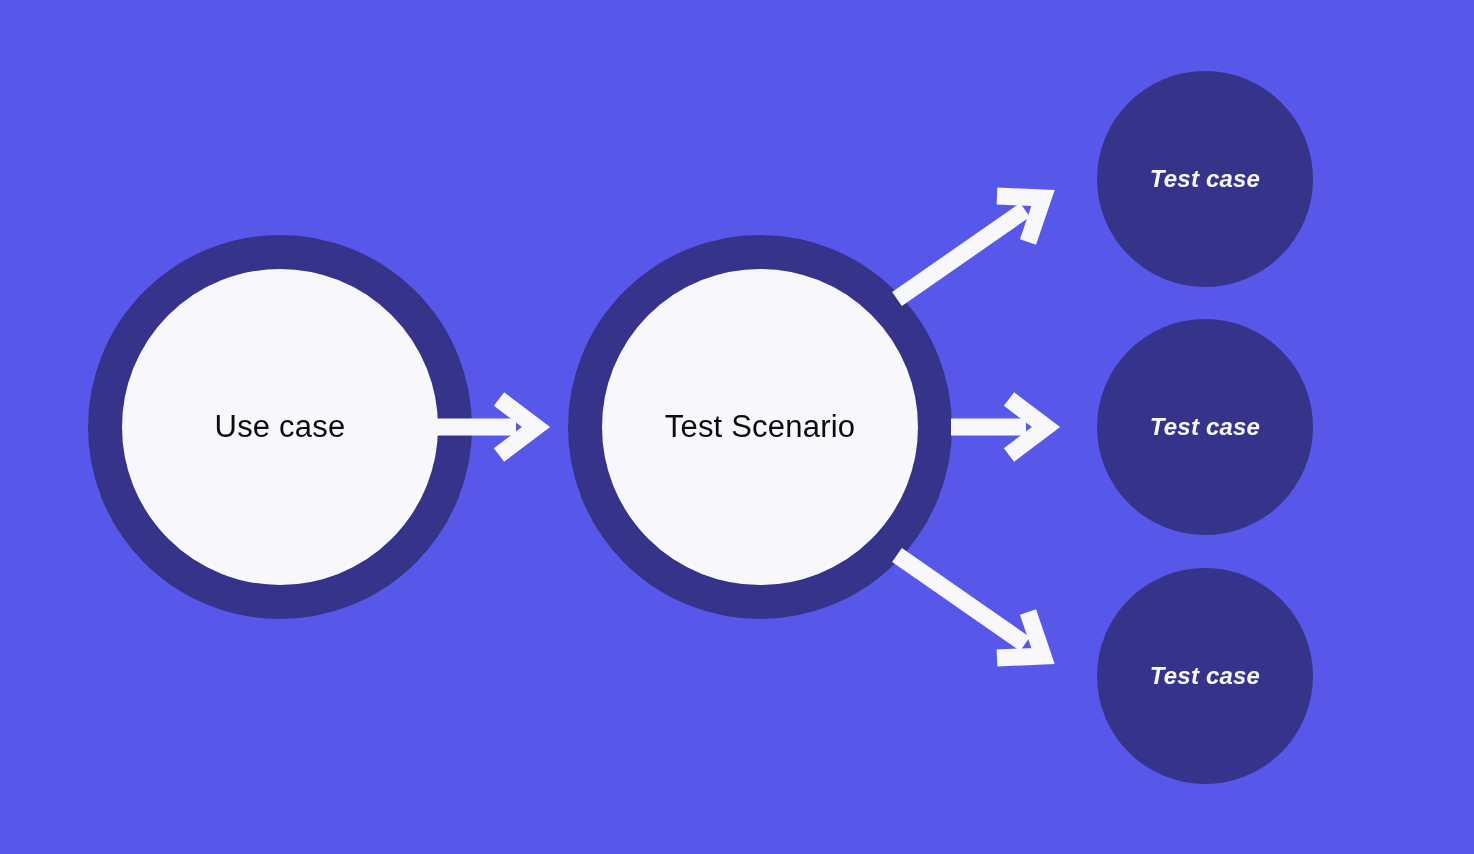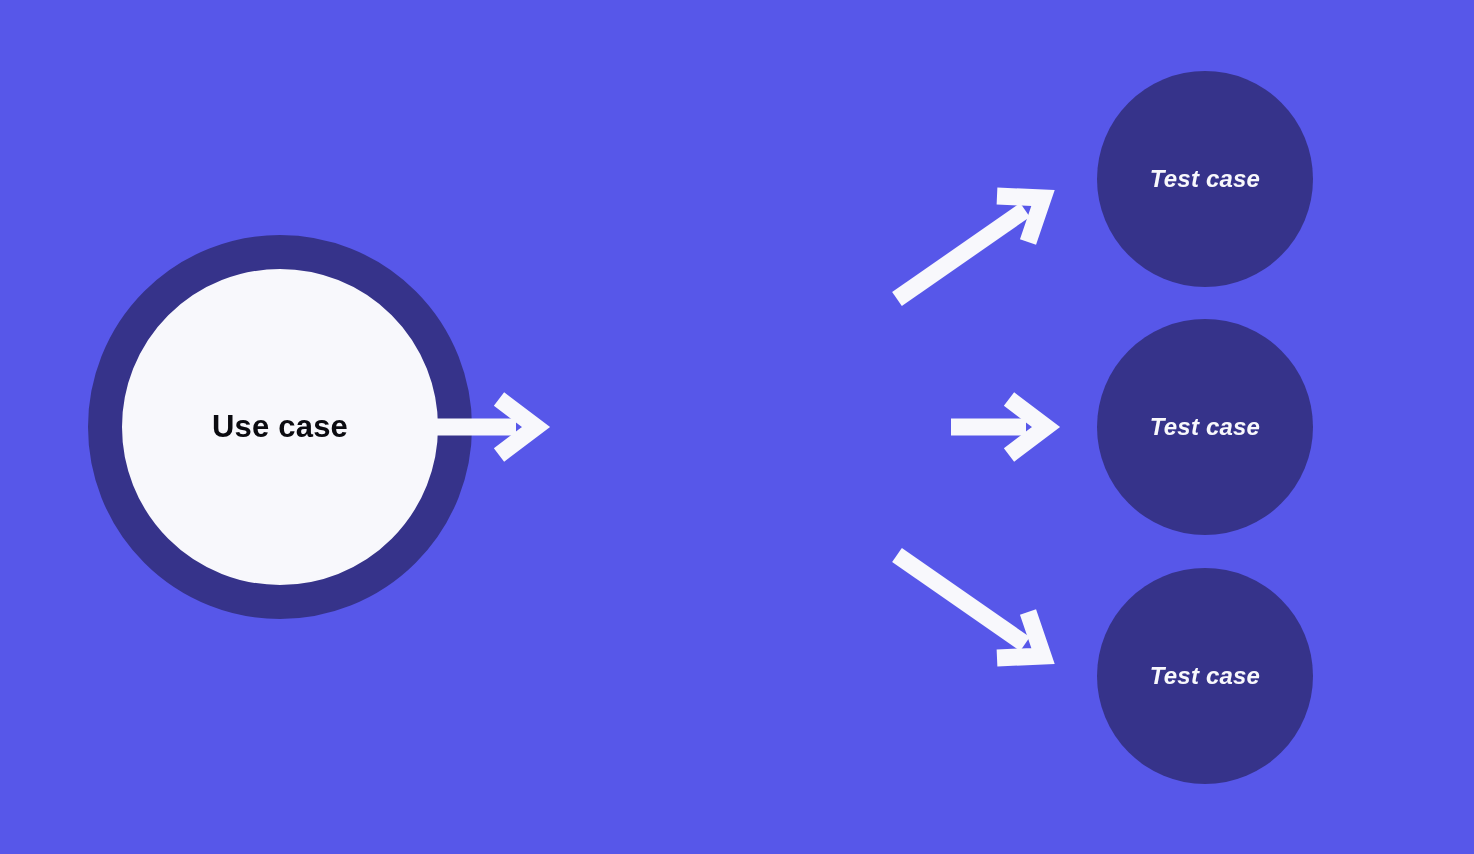--- a/index.html
+++ b/index.html
@@ -47,21 +47,21 @@
     border-radius: 50%;
     background: var(--node-light);
     border: 34px solid var(--node-dark);
     display: flex;
     align-items: center;
     justify-content: center;
     z-index: 1;
   }
   .big-node .label {
     font-size: 31px;
-    font-weight: 700;
+    font-weight: 400;
     color: var(--label-dark);
     letter-spacing: 0.2px;
     white-space: nowrap;
   }
   .small-node {
     position: absolute;
     width: 216px;
     height: 216px;
     border-radius: 50%;
     background: var(--node-dark);
@@ -105,20 +105,23 @@
     <g>
       <line x1="897" y1="555" x2="1025" y2="644"></line>
       <polyline points="1028,612 1043,656 997,658"></polyline>
     </g>
   </svg>
 
   <div class="big-node node-use-case">
     <span class="label">Use case</span>
   </div>
 
+  <div class="big-node node-test-scenario">
+    <span class="label">Test Scenario</span>
+  </div>
 
   <div class="small-node node-test-case-1">
     <span class="label">Test case</span>
   </div>
 
   <div class="small-node node-test-case-2">
     <span class="label">Test case</span>
   </div>
 
   <div class="small-node node-test-case-3">

